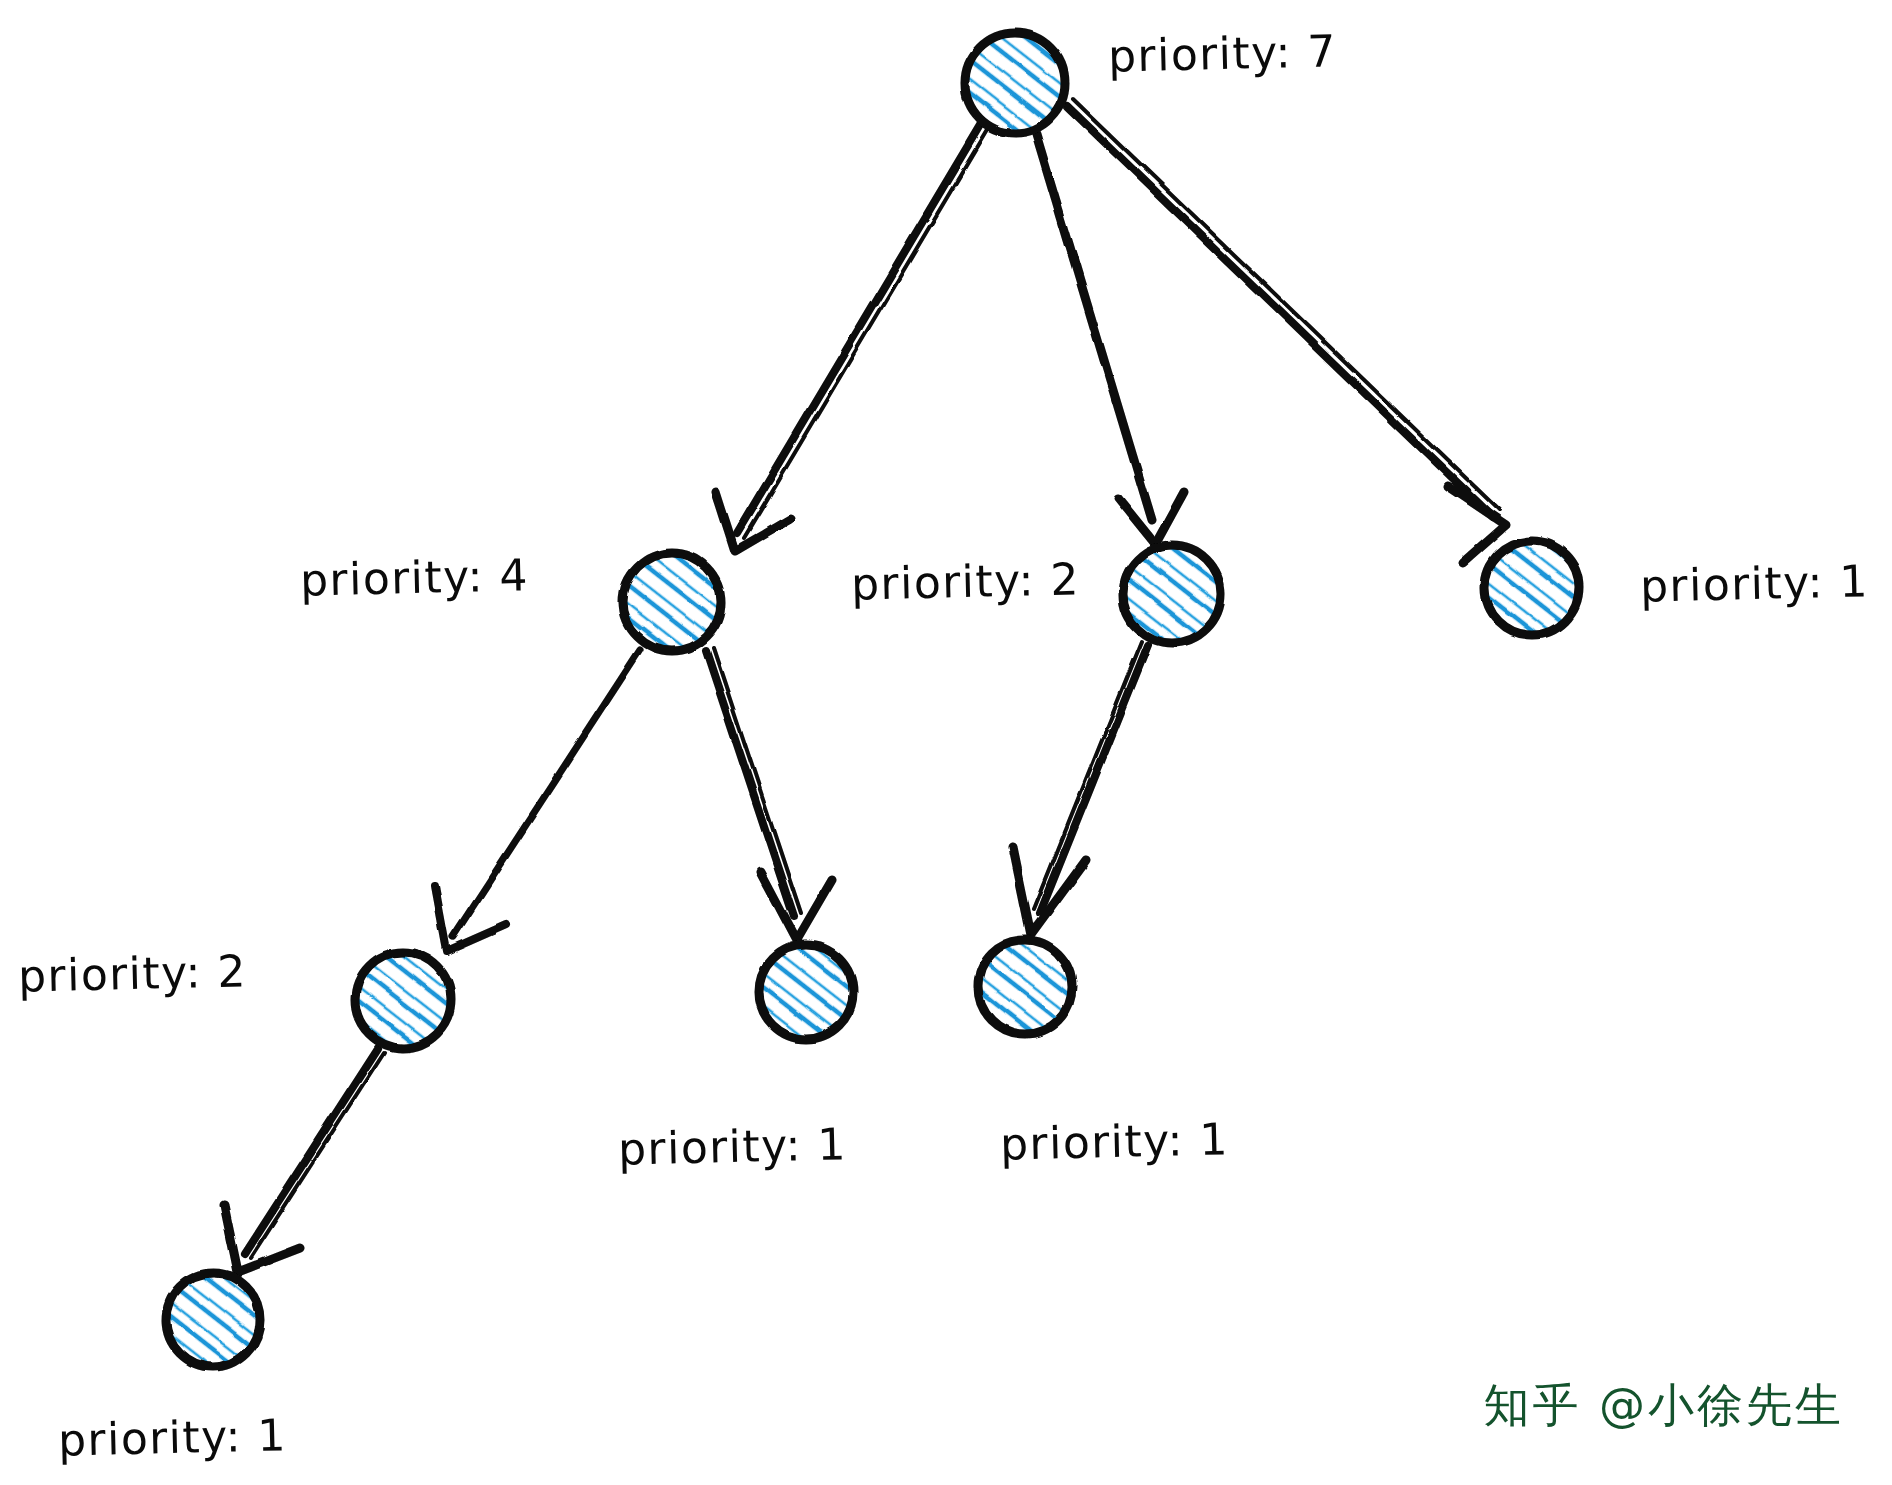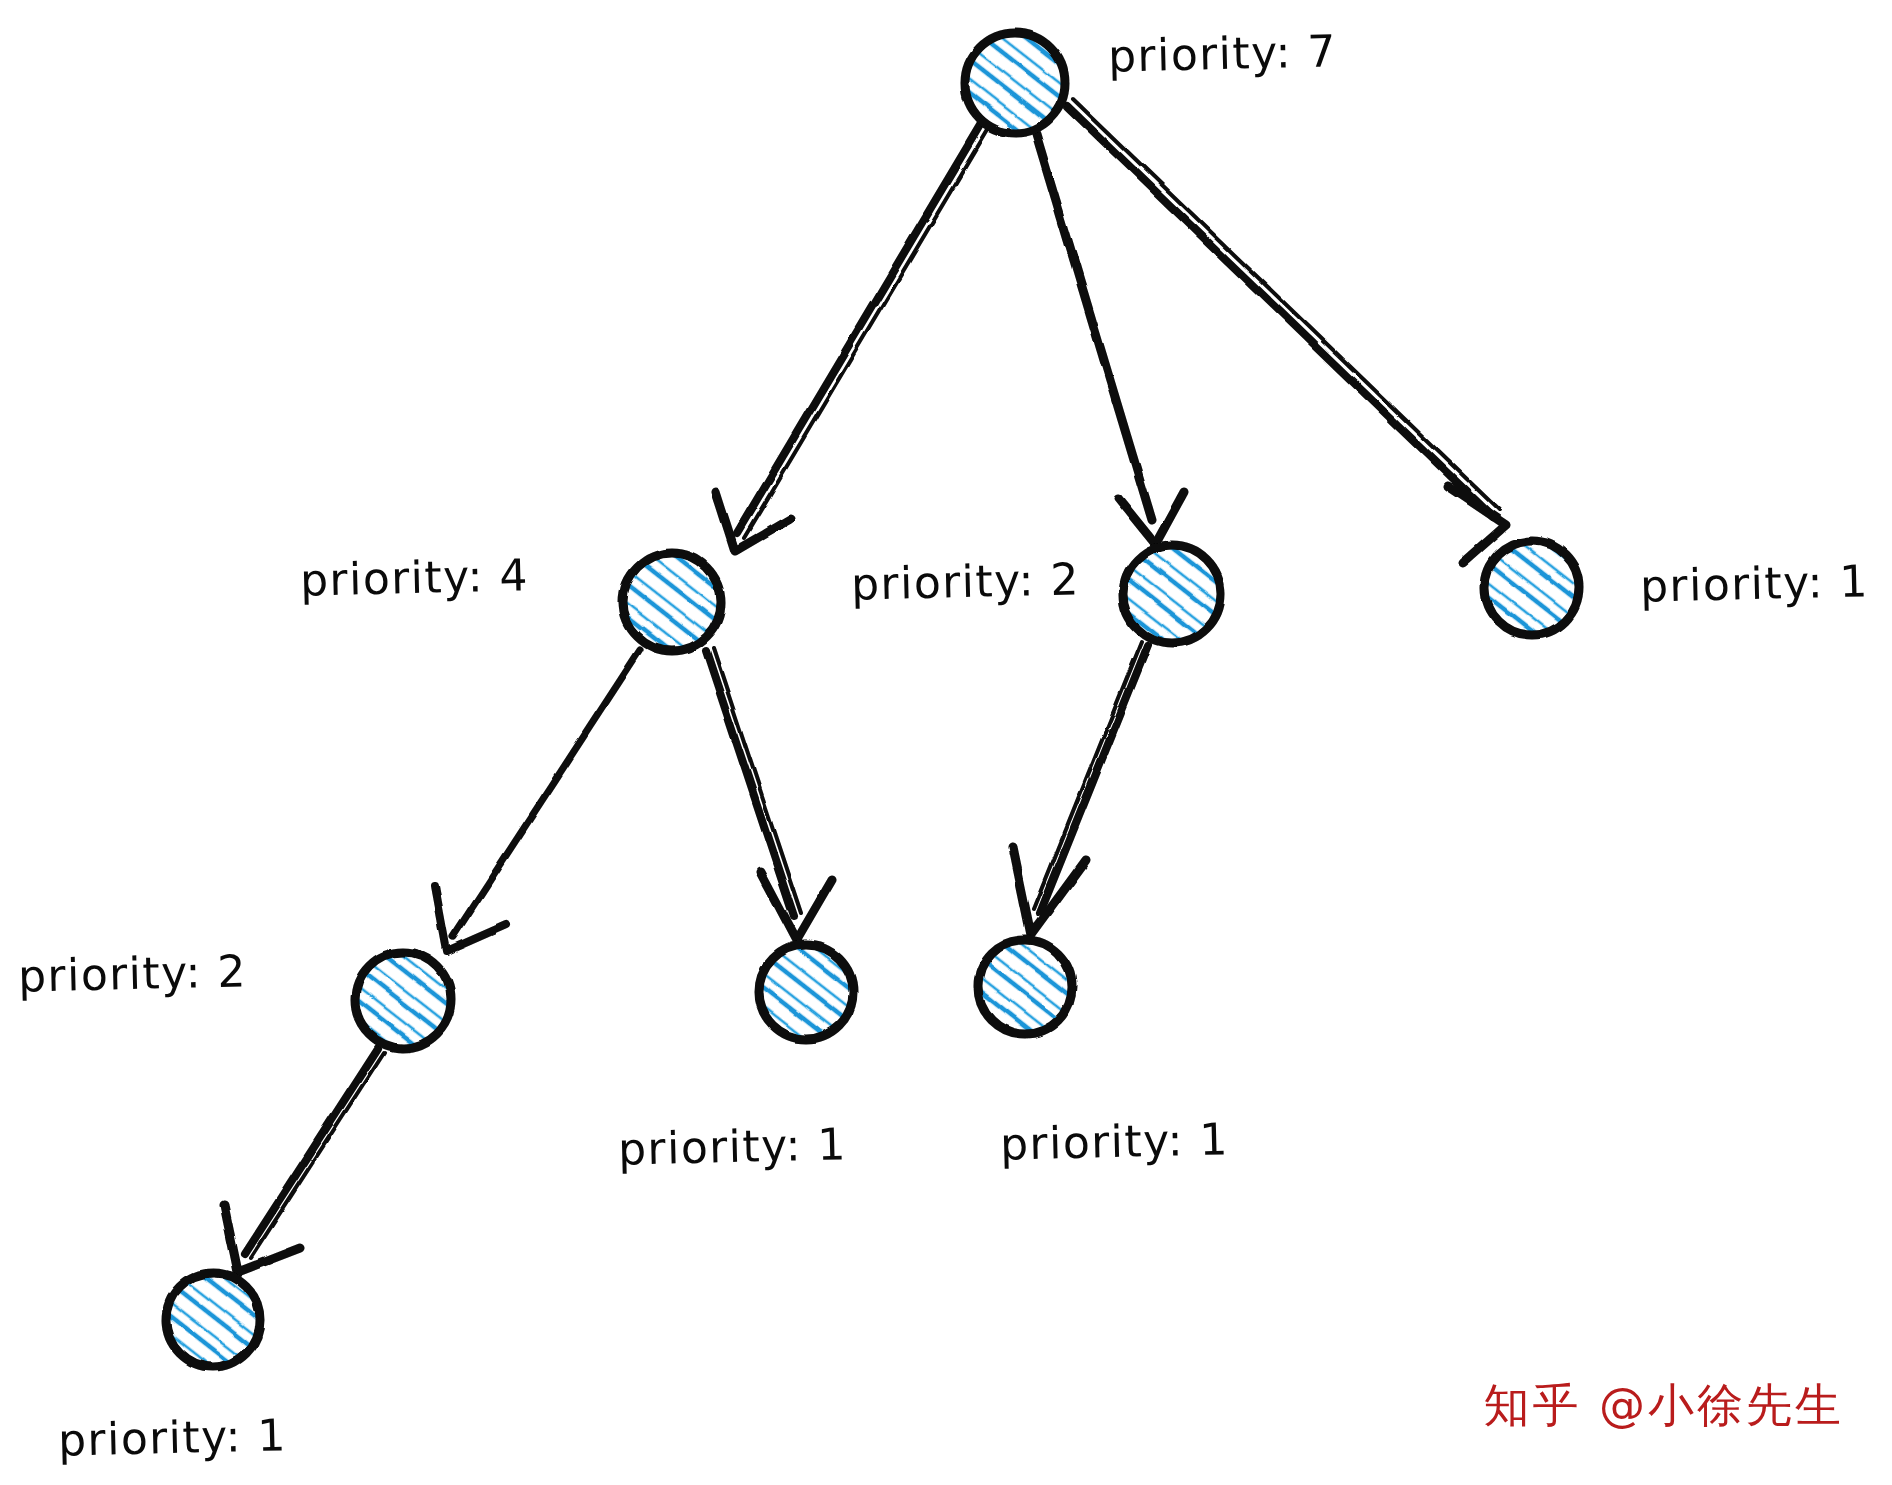--- a/index.html
+++ b/index.html
@@ -36,21 +36,21 @@
     font-weight: 400;
     letter-spacing: 1.5px;
     white-space: nowrap;
     line-height: 1;
     transform: rotate(-1.4deg);
   }
   .watermark {
     position: absolute;
     right: 48px;
     bottom: 48px;
-    color: #b91c1c;
+    color: #14532d;
     font-family: "DejaVu Sans", sans-serif;
     font-size: 46px;
     letter-spacing: 3px;
     white-space: nowrap;
     user-select: none;
   }
 </style>
 </head>
 <body>
 

